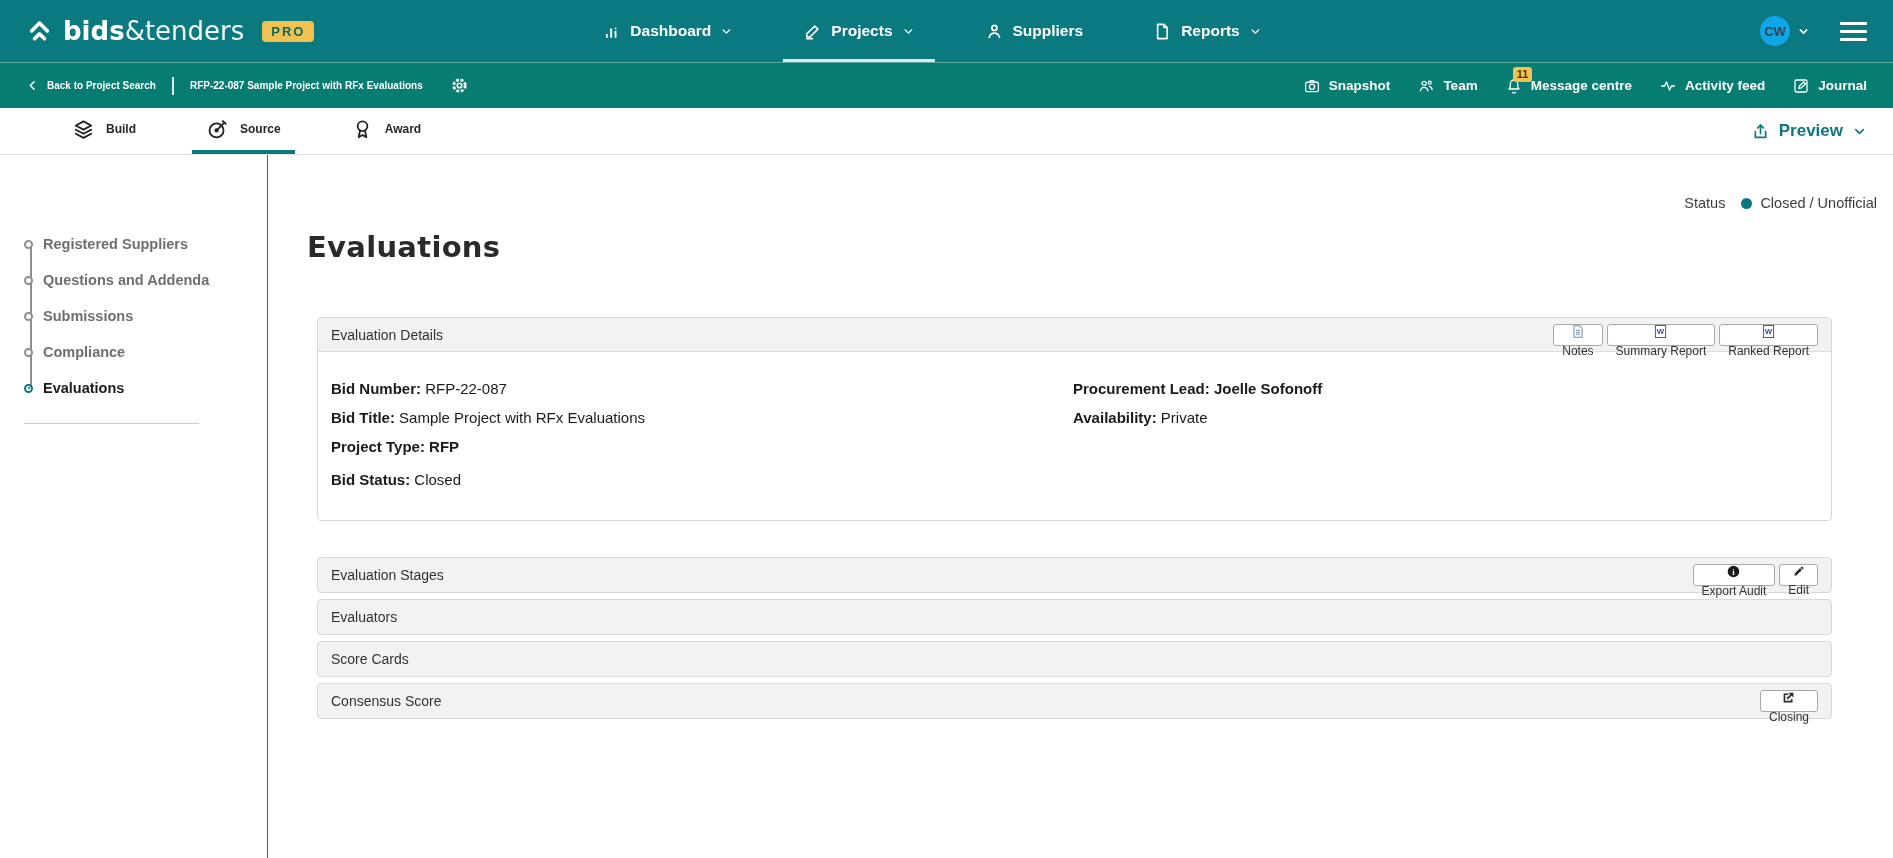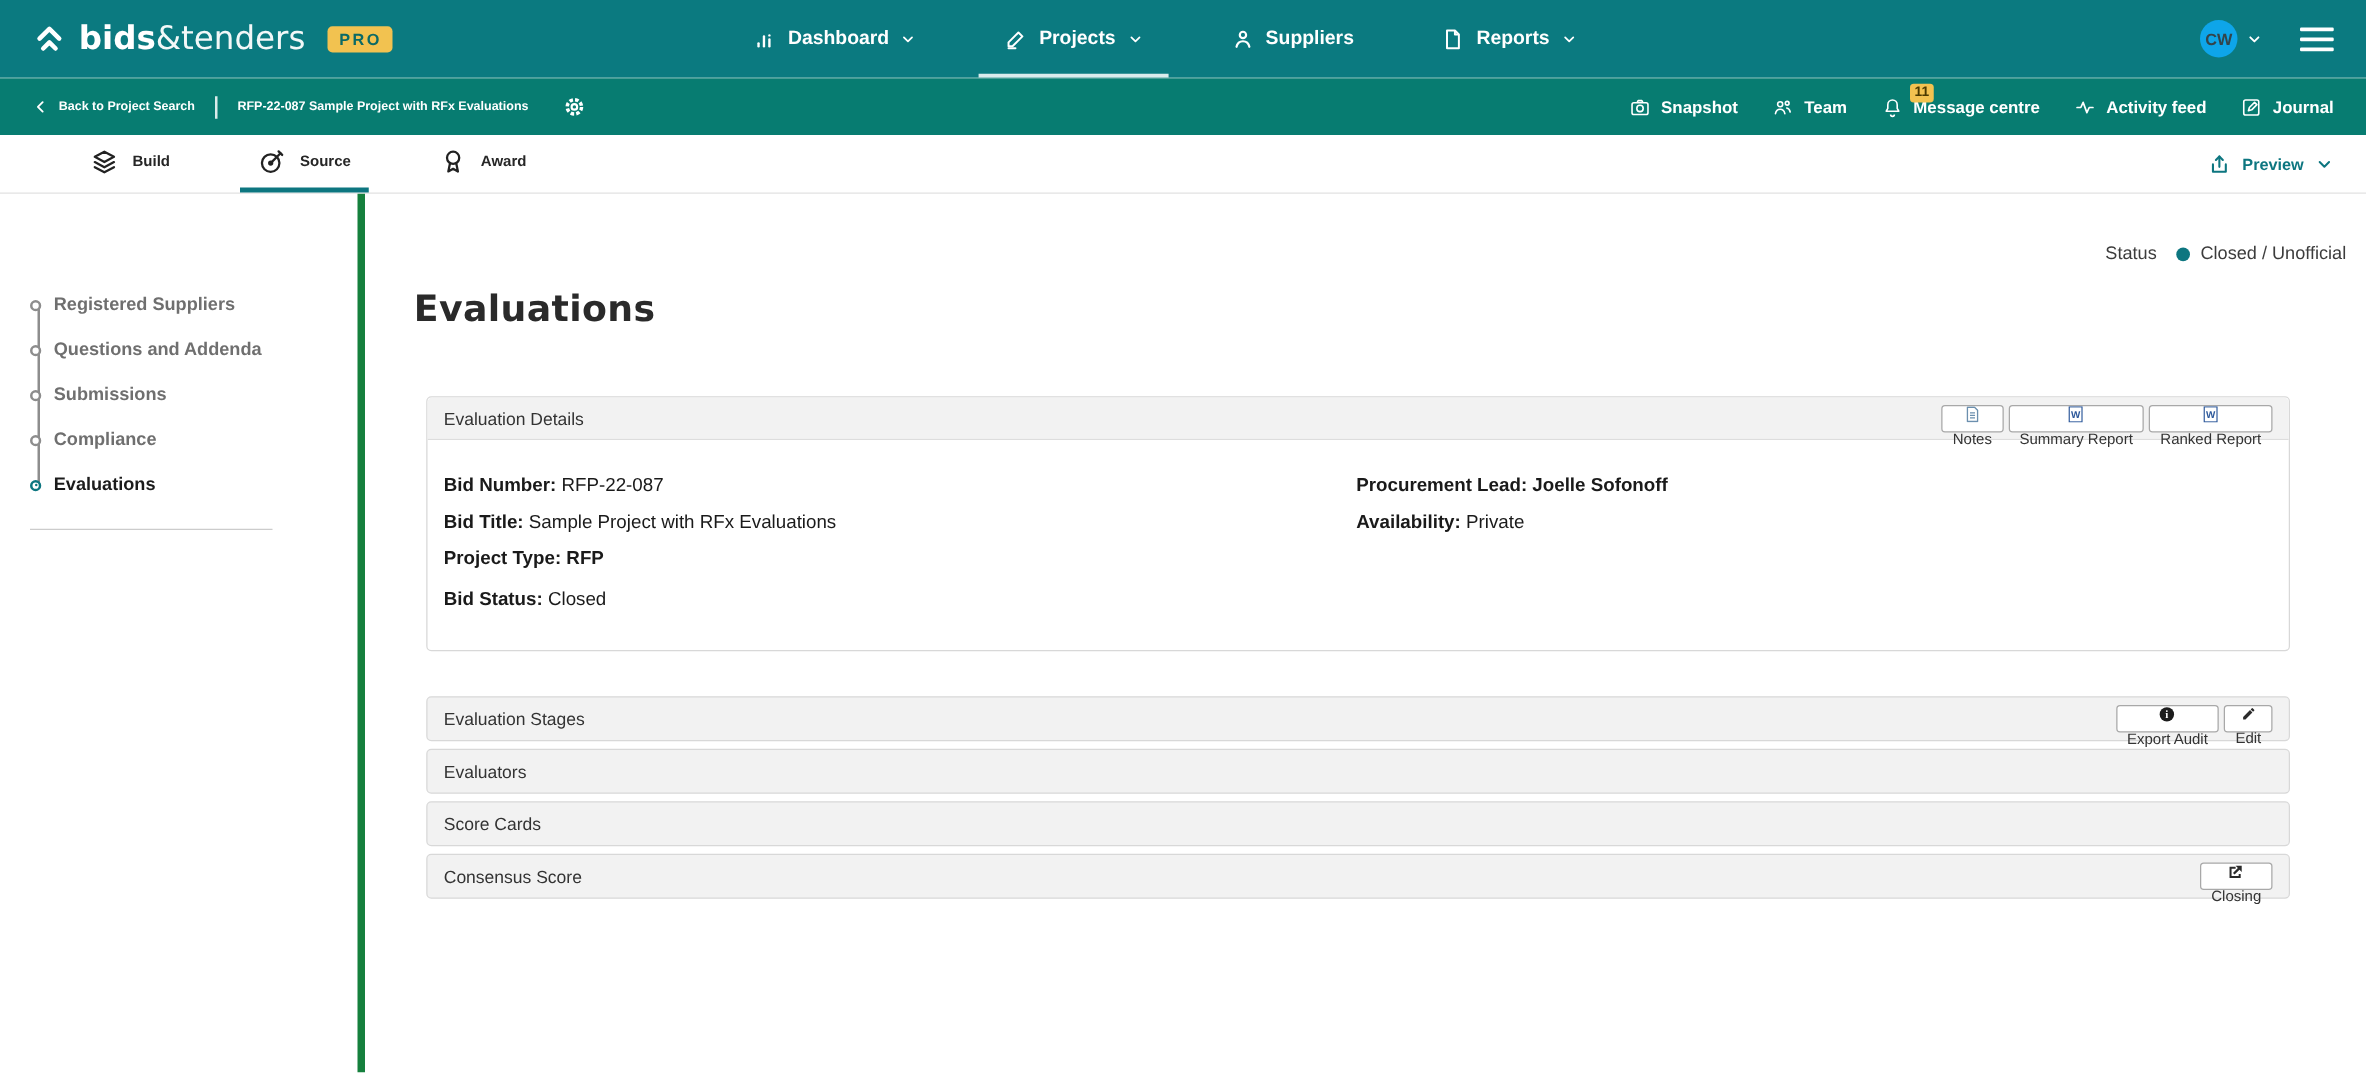--- a/index.html
+++ b/index.html
@@ -36,35 +36,35 @@
   .projectbar{height:46px;background:var(--teal-second);border-top:1px solid rgba(255,255,255,.35);
     display:flex;align-items:center;padding:0 26px;color:#fff;}
   .pb-left{display:flex;align-items:center;gap:12px;font-size:10px;font-weight:700;}
   .pb-back{display:flex;align-items:center;gap:8px;cursor:pointer;}
   .pb-sep{width:2px;height:18px;background:rgba(255,255,255,.85);margin:0 4px;}
   .pb-title{white-space:nowrap;}
   .pb-gear{margin-left:16px;cursor:pointer;}
   .pb-right{margin-left:auto;display:flex;align-items:center;gap:27px;font-size:13.5px;font-weight:600;}
   .pb-action{display:flex;align-items:center;gap:8px;cursor:pointer;white-space:nowrap;}
   .bell-wrap{position:relative;}
-  .count-badge{position:absolute;top:-10px;left:23px;background:var(--yellow);color:#4a3a00;
+  .count-badge{position:absolute;top:-10px;left:8px;background:var(--yellow);color:#4a3a00;
     font-size:11px;font-weight:700;padding:1px 4px;border-radius:3px;line-height:1.2;}
 
   
   .tabbar{height:47px;background:#fff;border-bottom:1px solid #e2e2e2;display:flex;
     align-items:stretch;padding:0 26px 0 58px;}
   .tab{display:flex;align-items:center;gap:11px;font-size:12px;font-weight:600;color:#262626;
     padding:0 14px;margin-right:42px;border-bottom:4px solid transparent;cursor:pointer;}
   .tab.active{border-bottom-color:var(--accent);}
   .preview{margin-left:auto;display:flex;align-items:center;gap:9px;color:var(--accent);
-    font-size:13px;font-weight:600;cursor:pointer;}
+    font-size:17px;font-weight:600;cursor:pointer;}
 
   
   .content{display:flex;height:703px;}
-  .sidebar{width:292px;flex-shrink:0;border-right:6px solid #15803d;padding-top:71px;}
+  .sidebar{width:268px;flex-shrink:0;border-right:1px solid #15803d;padding-top:71px;}
   .stepper{position:relative;margin-left:24px;}
   .stepper-line{position:absolute;left:5.5px;top:18px;bottom:18px;width:2px;background:#8d8d8d;}
   .step{display:flex;align-items:center;height:36px;gap:10px;cursor:pointer;}
   .step-dot{width:9px;height:9px;border:2px solid #8d8d8d;border-radius:50%;background:#fff;
     position:relative;z-index:1;}
   .step.active .step-dot{border-color:var(--accent);}
   .step.active .step-dot::after{content:"";position:absolute;inset:1.5px;background:var(--accent);border-radius:50%;}
   .step-label{font-size:14.5px;font-weight:600;color:#6f6f6f;white-space:nowrap;}
   .step.active .step-label{color:#1b1b1b;font-weight:700;}
   .sidebar-divider{margin:17px 68px 0 24px;border-top:1px solid #ccc;}

